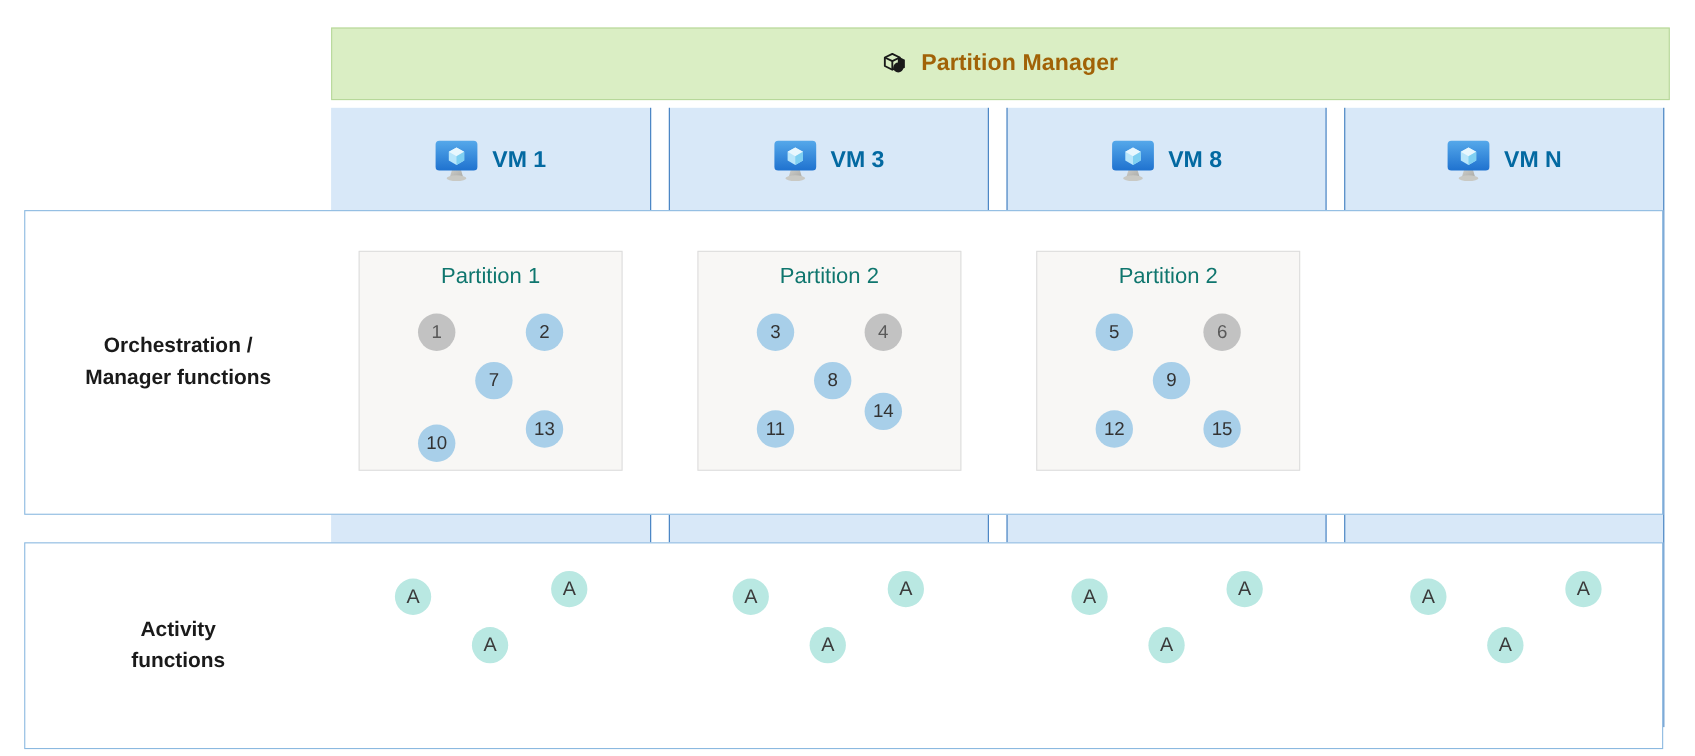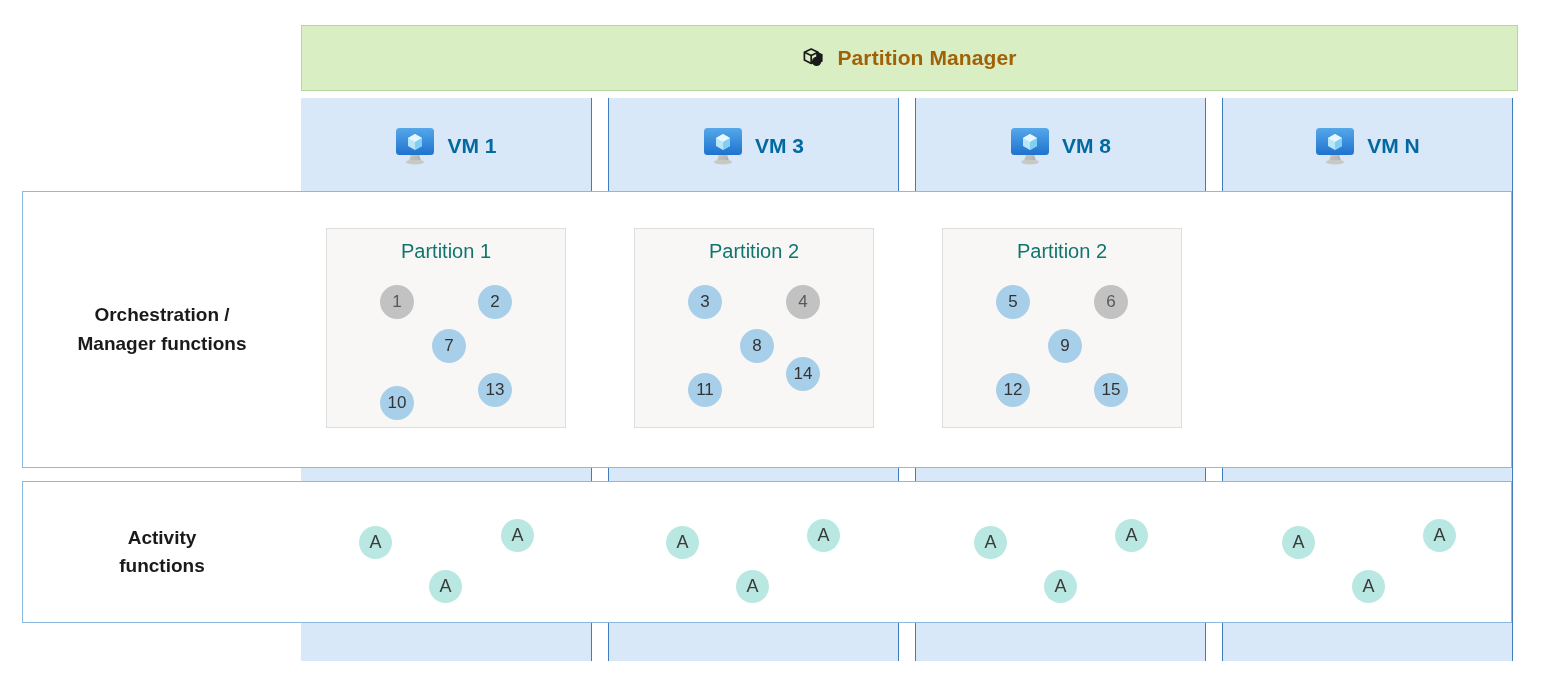--- a/index.html
+++ b/index.html
@@ -76,21 +76,21 @@
   
   .row {
     position: absolute;
     left: 22px;
     width: 1490px;
     background: #ffffff;
     border: 1px solid #8bb9e0;
     box-sizing: border-box;
   }
   .row-orch { top: 191px; height: 277px; }
-  .row-act  { top: 481px; height: 142px; }
+  .row-act  { top: 493px; height: 188px; }
 
   .row-label {
     position: absolute;
     left: 0;
     top: 0;
     width: 278px;
     height: 100%;
     display: flex;
     flex-direction: column;
     align-items: center;

